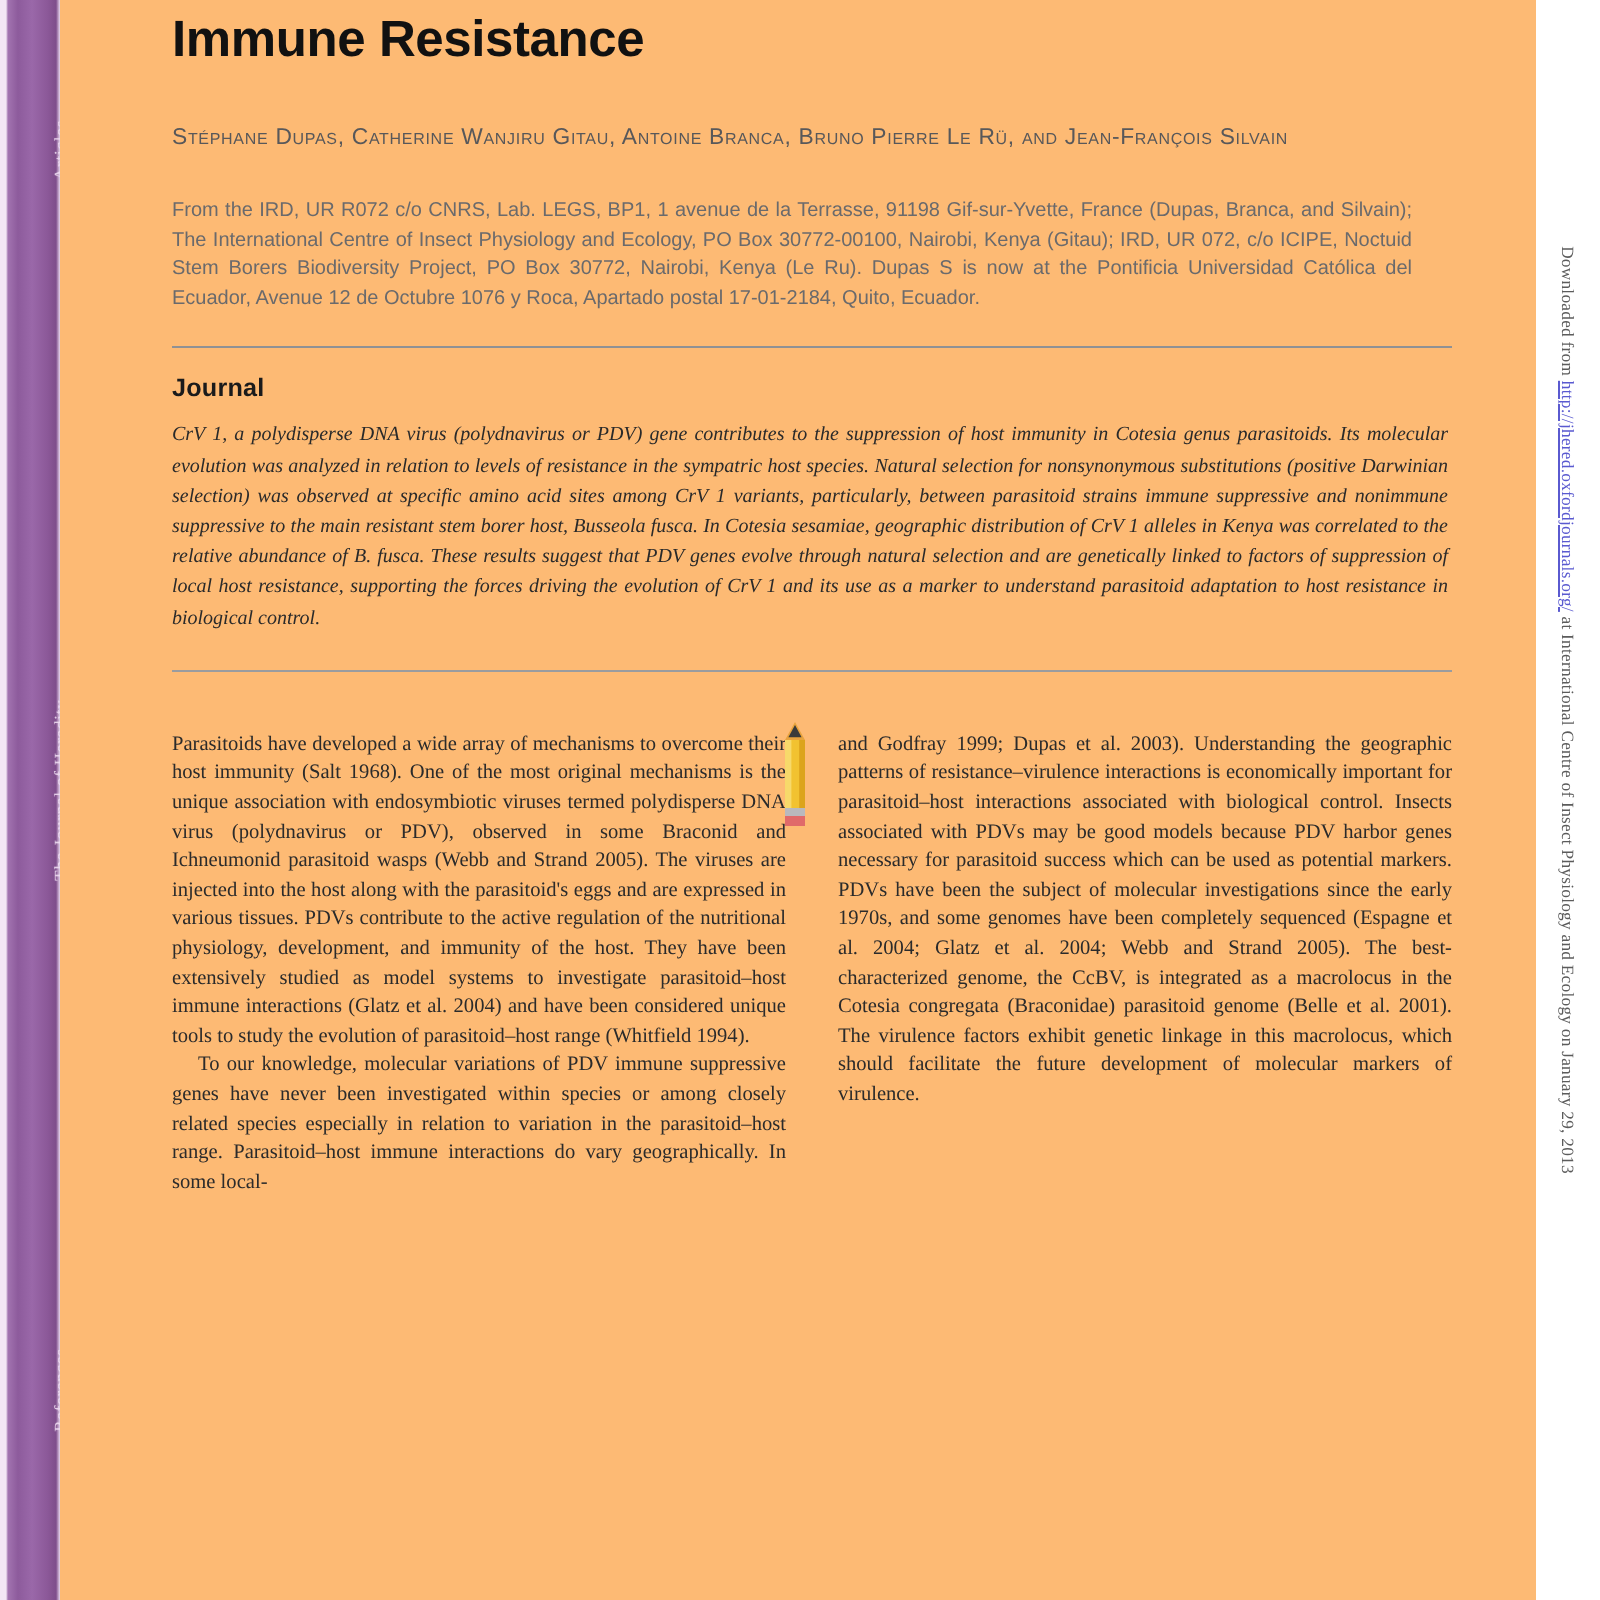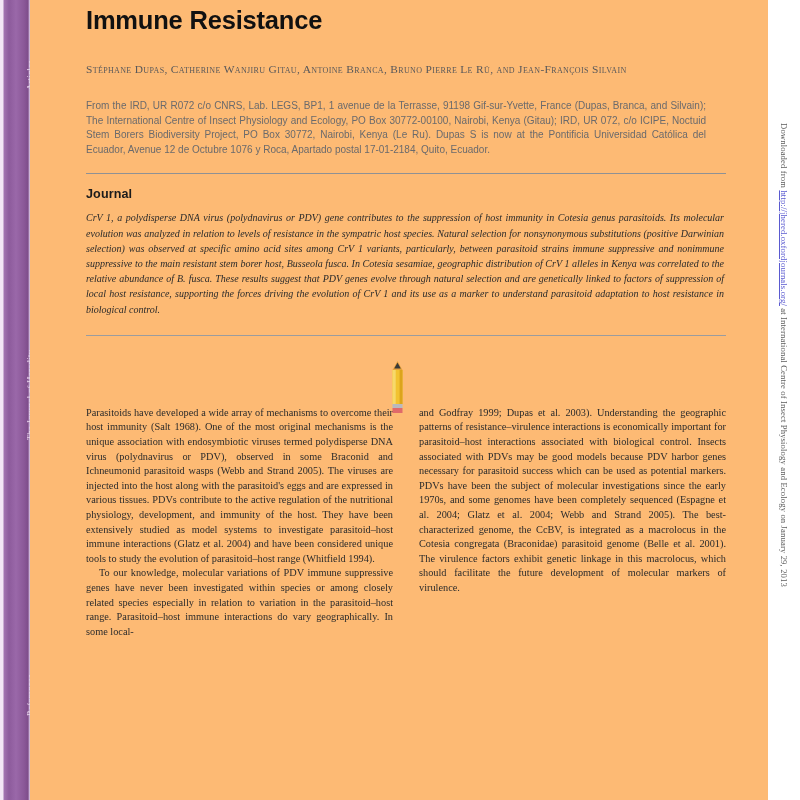--- a/index.html
+++ b/index.html
@@ -100,21 +100,21 @@
     color: #111111;
     letter-spacing: -.2px;
     margin-top: -32px;
     width: 560px;
   }
   #title .ln { display: block; }
 
   
   #authors {
     margin-top: 22px;
-    font-family: Liberation Serif, serif;
+    font-family: Liberation Sans, sans-serif;
     font-size: 11.4px;
     line-height: 19px;
     color: #58585a;
     font-variant: small-caps;
     letter-spacing: .35px;
     width: 585px;
   }
 
   
   #affiliation {
@@ -172,21 +172,20 @@
     gap: 26px;
     width: 640px;
   }
   .col {
     width: 307px;
     font-family: "Liberation Serif", serif;
     font-size: 10.3px;
     line-height: 14.6px;
     color: #2b2b2b;
     text-align: justify;
-    margin-top: 40px;
   }
   .col p { margin: 0; }
   .col p + p { text-indent: 13px; }
 
   
   #watermark {
     position: absolute;
     left: 305px;
     top: 378px;
     width: 210px;

